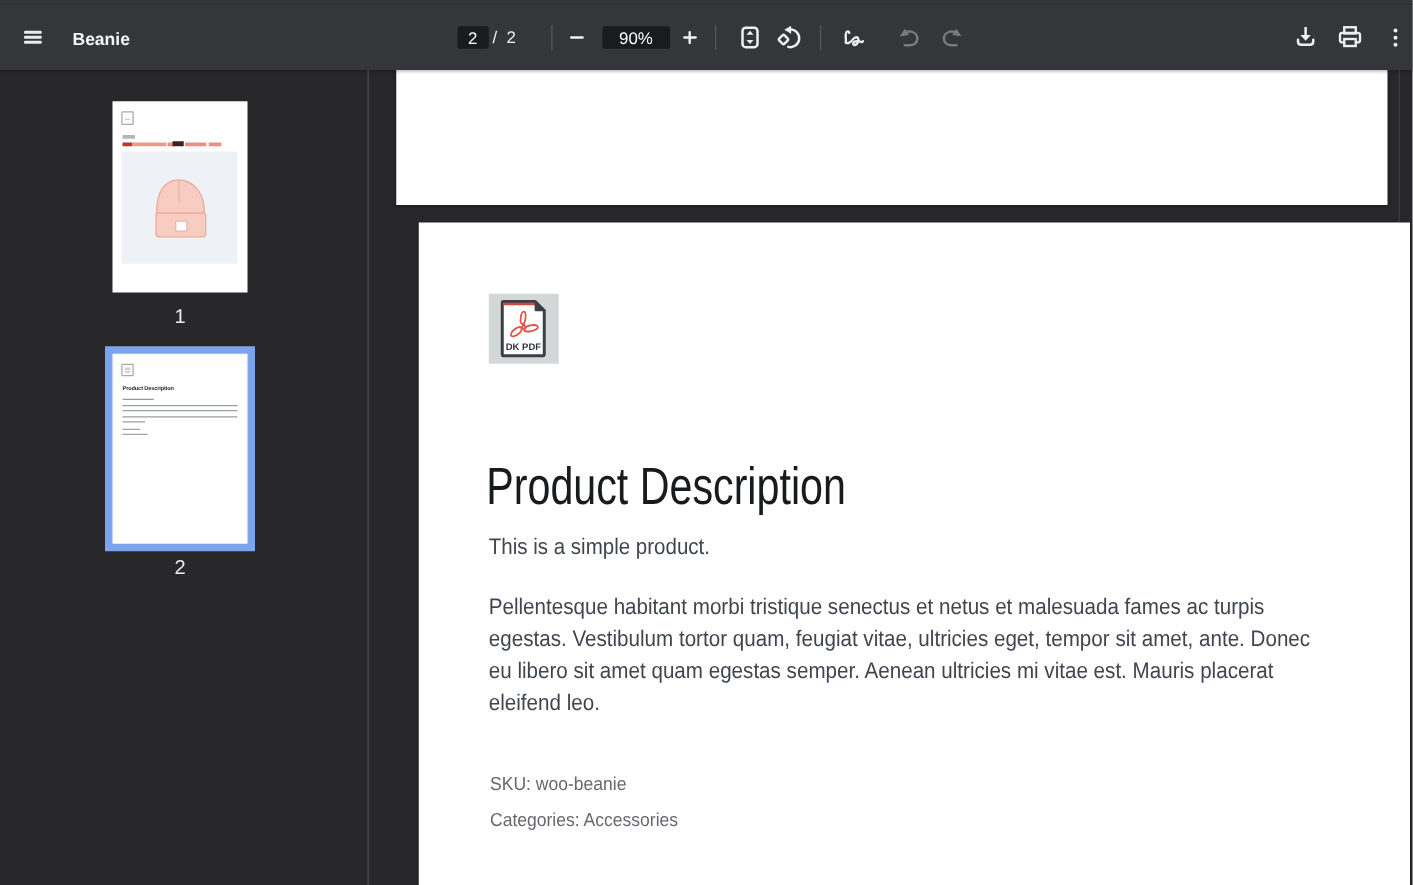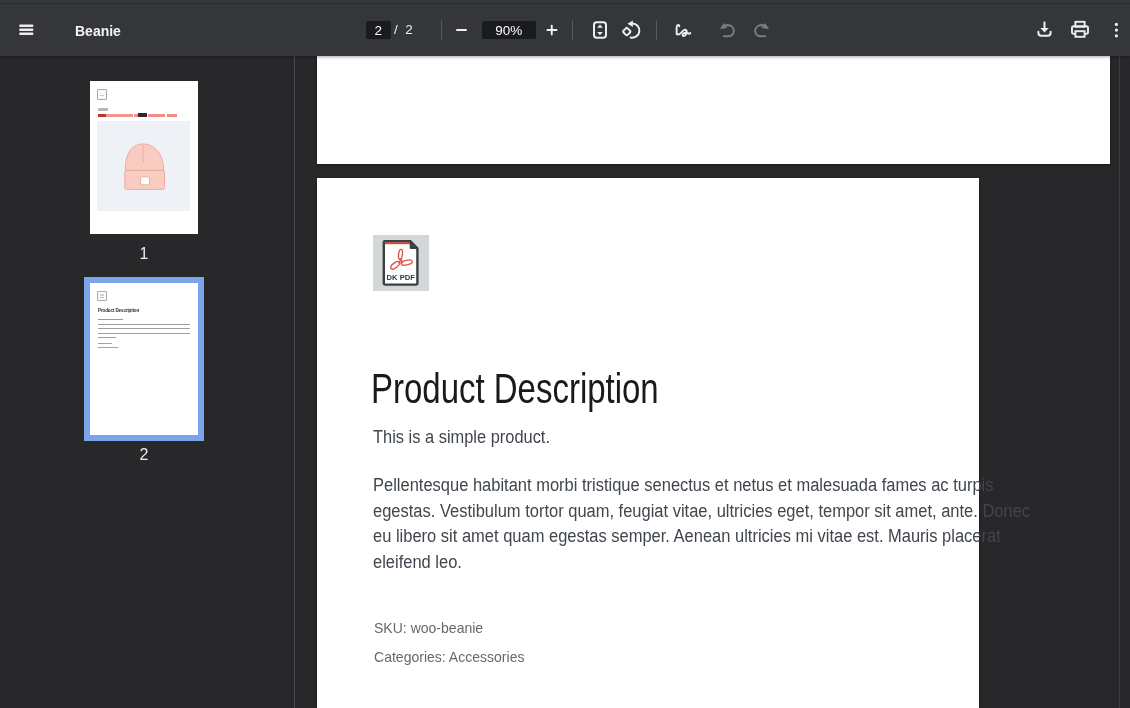--- a/index.html
+++ b/index.html
@@ -12,21 +12,21 @@
 
 <div class="abs" id="toolbar" style="left:0;top:0;width:1130px;height:56px;background:#343639;box-shadow:0 1px 3px rgba(0,0,0,.35);z-index:5;">
   <div class="abs" style="left:0;top:3px;width:1130px;height:1px;background:#2c2d2f;"></div>
 
   <svg class="abs" style="left:19px;top:24px;" width="15" height="12" viewBox="0 0 15 12">
     <rect x="0.2" y="0.6" width="14.2" height="2.3" rx="1" fill="#ececee"></rect>
     <rect x="0.2" y="4.6" width="14.2" height="2.3" rx="1" fill="#ececee"></rect>
     <rect x="0.2" y="8.6" width="14.2" height="2.3" rx="1" fill="#ececee"></rect>
   </svg>
 
-  <div class="abs" style="left:58px;top:22.5px;font-size:14px;font-weight:700;color:#f4f5f6;letter-spacing:0;margin-left:17px;">Beanie</div>
+  <div class="abs" style="left:58px;top:22.5px;font-size:14px;font-weight:700;color:#f4f5f6;letter-spacing:0;">Beanie</div>
 
   <div class="abs" style="left:365.5px;top:20.5px;width:25.5px;height:18.5px;background:#191b1d;border-radius:2px;color:#fff;font-size:13.5px;text-align:center;line-height:19px;">2</div>
   <div class="abs" style="left:394px;top:22px;font-size:13.5px;color:#eceded;">/&nbsp;&nbsp;2</div>
 
   <div class="abs" style="left:441px;top:20px;width:1px;height:20px;background:#55585b;"></div>
 
   <div class="abs" style="left:456px;top:28.9px;width:10.6px;height:1.9px;background:#f0f1f2;border-radius:1px;"></div>
 
   <div class="abs" style="left:481.5px;top:20.5px;width:54.5px;height:18.5px;background:#191b1d;border-radius:2px;color:#fff;font-size:13.5px;text-align:center;line-height:19px;">90%</div>
 
@@ -135,21 +135,21 @@
   </div>
   <div class="abs" style="left:90px;top:389.5px;width:108px;height:18px;color:#e9eaeb;font-size:16px;text-align:center;">2</div>
 </div>
 
 <div class="abs" style="left:294px;top:56px;width:1px;height:652px;background:#4a4c4e;"></div>
 
 <div class="abs" style="left:1119px;top:56px;width:1px;height:652px;background:#3c3c3e;"></div>
 
 <div class="abs" style="left:317px;top:56px;width:793px;height:107.5px;background:#fff;box-shadow:0 1px 3px rgba(0,0,0,.4);"></div>
 
-<div class="abs" style="left:317px;top:178.4px;width:662px;height:530px;background:#fff;box-shadow:0 1px 3px rgba(0,0,0,.4);">
+<div class="abs" style="left:335px;top:178.4px;width:793px;height:530px;background:#fff;box-shadow:0 1px 3px rgba(0,0,0,.4);">
 
   <div class="abs" style="left:56px;top:56.6px;width:56px;height:56px;background:#d4d7d8;">
     <svg width="56" height="56" viewBox="0 0 56 56">
       <path d="M11.9 6.2 L37.2 6.2 L44.4 13.4 L44.4 48.1 C44.4 49 43.8 49.6 42.9 49.6 L12.3 49.6 C11.4 49.6 10.8 49 10.8 48.1 L10.8 7.3 C10.8 6.7 11.3 6.2 11.9 6.2 Z" fill="#fff" stroke="#3a4146" stroke-width="2.4" stroke-linejoin="round"></path>
       <rect x="11.9" y="7.2" width="25.6" height="2.0" fill="#cf4a36"></rect>
       <path d="M37.5 6.4 L44.2 13.1 L37.5 13.1 Z" fill="#3a4146" stroke="#3a4146" stroke-width="1.6" stroke-linejoin="round"></path>
       <g fill="none" stroke="#dd5546" stroke-width="1.4">
         <ellipse cx="27.5" cy="19.3" rx="1.9" ry="5.0" transform="rotate(7 27.5 19.3)"></ellipse>
         <ellipse cx="22.2" cy="30.3" rx="5.3" ry="2.4" transform="rotate(-38 22.2 30.3)"></ellipse>
         <ellipse cx="33.7" cy="27.6" rx="5.7" ry="2.3" transform="rotate(-12 33.7 27.6)"></ellipse>

